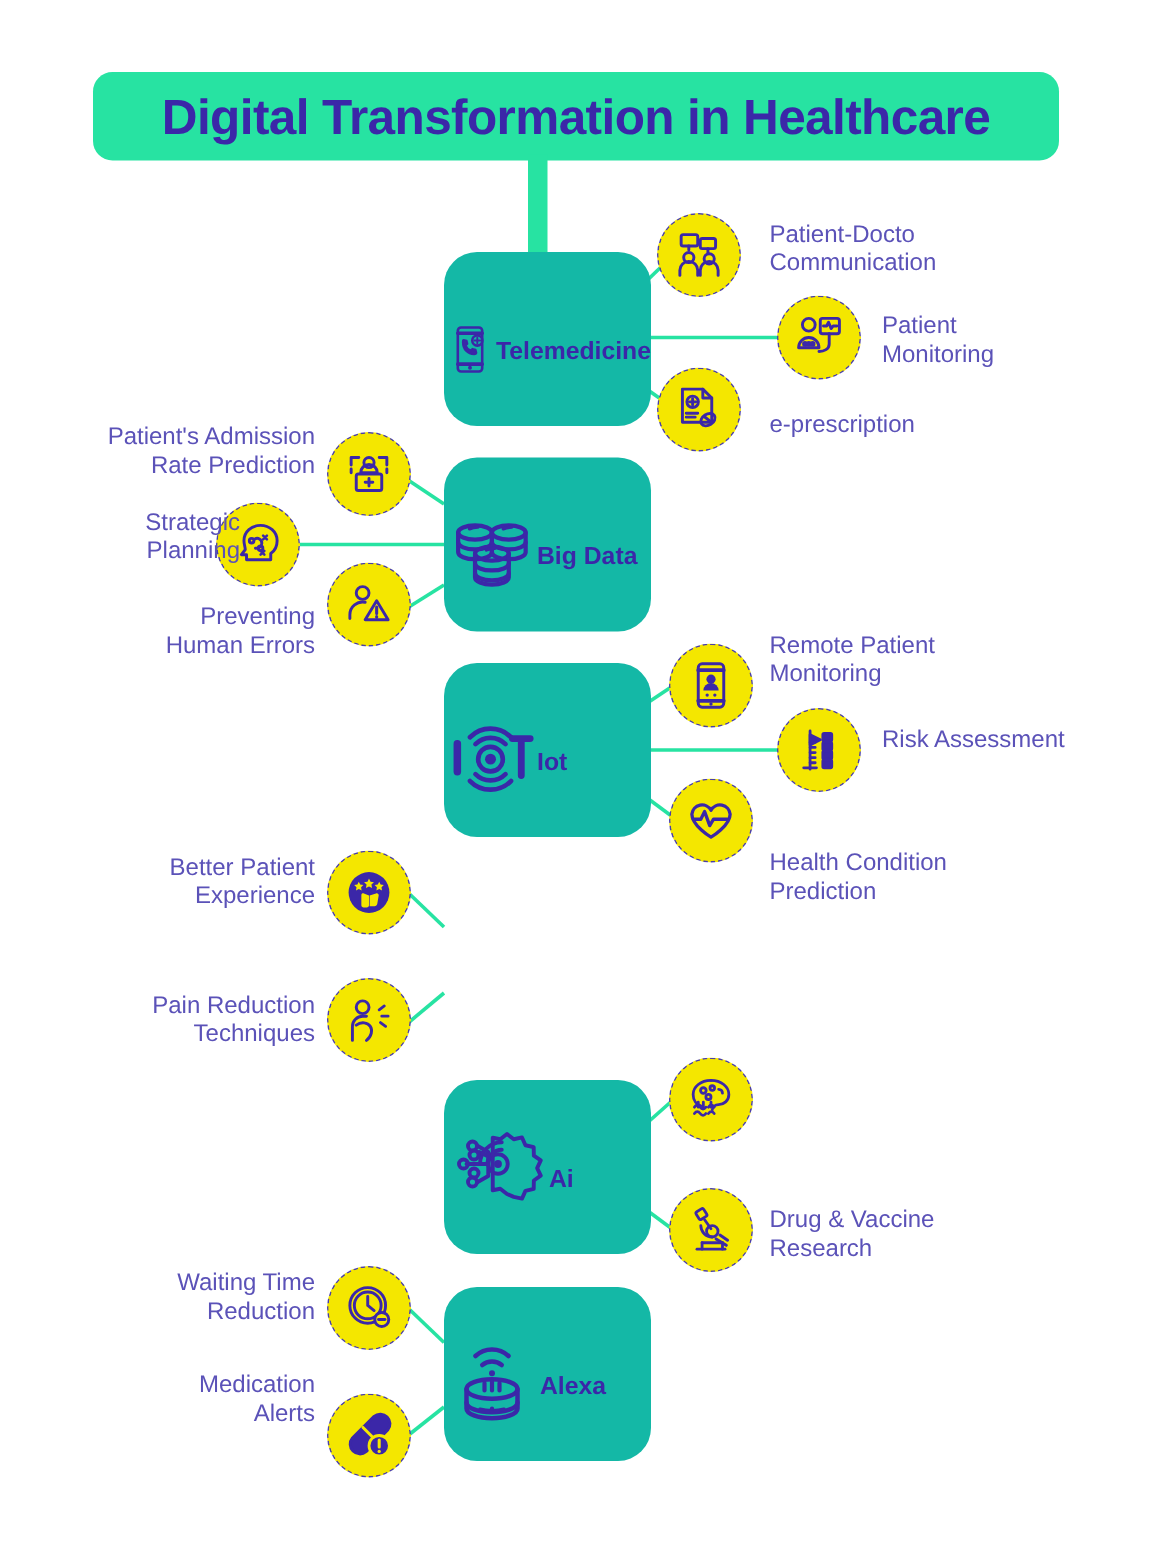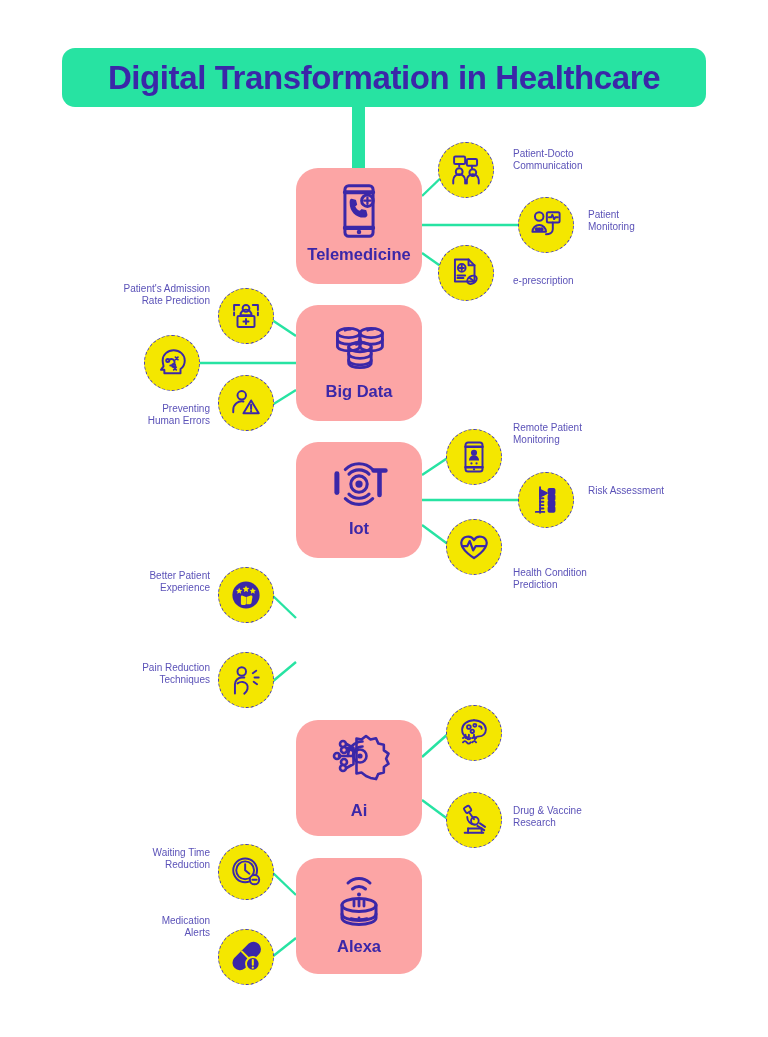--- a/index.html
+++ b/index.html
@@ -37,25 +37,25 @@
     position: absolute;
     left: 352px; top: 103px;
     width: 13px; height: 75px;
     background: #27E3A2;
   }
 
   
   .card {
     position: absolute;
     left: 296px;
-    width: 126px; height: 116px;
-    background: #fca5a5;
+    width: 138px; height: 116px;
+    background: #14b8a6;
     border-radius: 22px;
     display: flex;
-    flex-direction: column;
+    flex-direction: row;
     align-items: center;
     justify-content: flex-start;
     padding-top: 13px;
   }
   .card-icon {
     width: 62px; height: 60px;
     display: flex; align-items: center; justify-content: center;
   }
   .card-icon svg { width: 100%; height: 100%; display: block; }
   .card-label {
@@ -77,21 +77,21 @@
     display: flex;
     align-items: center;
     justify-content: center;
   }
   .bubble svg { width: 34px; height: 34px; display: block; }
 
   
   .leaf-label {
     position: absolute;
     color: #5B52B8;
-    font-size: 10px;
+    font-size: 16px;
     line-height: 1.18;
     font-weight: normal;
   }
   .leaf-label.right { text-align: left; }
   .leaf-label.left  { text-align: right; }
 
   
   #wires { position: absolute; left: 0; top: 0; width: 768px; height: 1037px; pointer-events: none; }
   #wires line, #wires path { stroke: #27E3A2; stroke-width: 2.4px; fill: none; }
 </style>
@@ -230,20 +230,24 @@
   <div class="bubble" style="left:144px; top:335px">
     <svg viewBox="0 0 40 40" stroke="#3B27A8" stroke-width="2.3" stroke-linecap="round" stroke-linejoin="round" fill="none">
       <path d="M30 32v-5c3-2 5-6 5-10 0-7-6-12-13-12S9 10 9 17c0 3 1 5 1 7l-3 4h4v4h19z"></path>
       <circle cx="15" cy="17" r="1.8"></circle>
         <circle cx="22" cy="23" r="1.8"></circle>
       <path d="M24 13l3 3M27 13l-3 3" stroke-width="2"></path>
       <path d="M22 25l3 3M25 25l-3 3" stroke-width="2"></path>
       <path d="M17 16c3-2 6 0 6 3s-3 4-5 4"></path>
     </svg>
   </div>
+  <div class="leaf-label left" style="left:30px; top:340px; width:130px">
+    <span style="white-space:pre-line">Strategic
+Planning</span>
+  </div>
 
   <div class="bubble" style="left:218px; top:375px">
     <svg viewBox="0 0 40 40" stroke="#3B27A8" stroke-width="2.3" stroke-linecap="round" stroke-linejoin="round" fill="none">
       <circle cx="15" cy="11" r="5"></circle>
       <path d="M5 31v-3a10 10 0 0 1 12-9.8"></path>
       <path d="M26 17l9 15H17z"></path>
       <path d="M26 22v5M26 29.5v.5" stroke-width="2.4"></path>
     </svg>
   </div>
   <div class="leaf-label left" style="left:60px; top:403px; width:150px">

